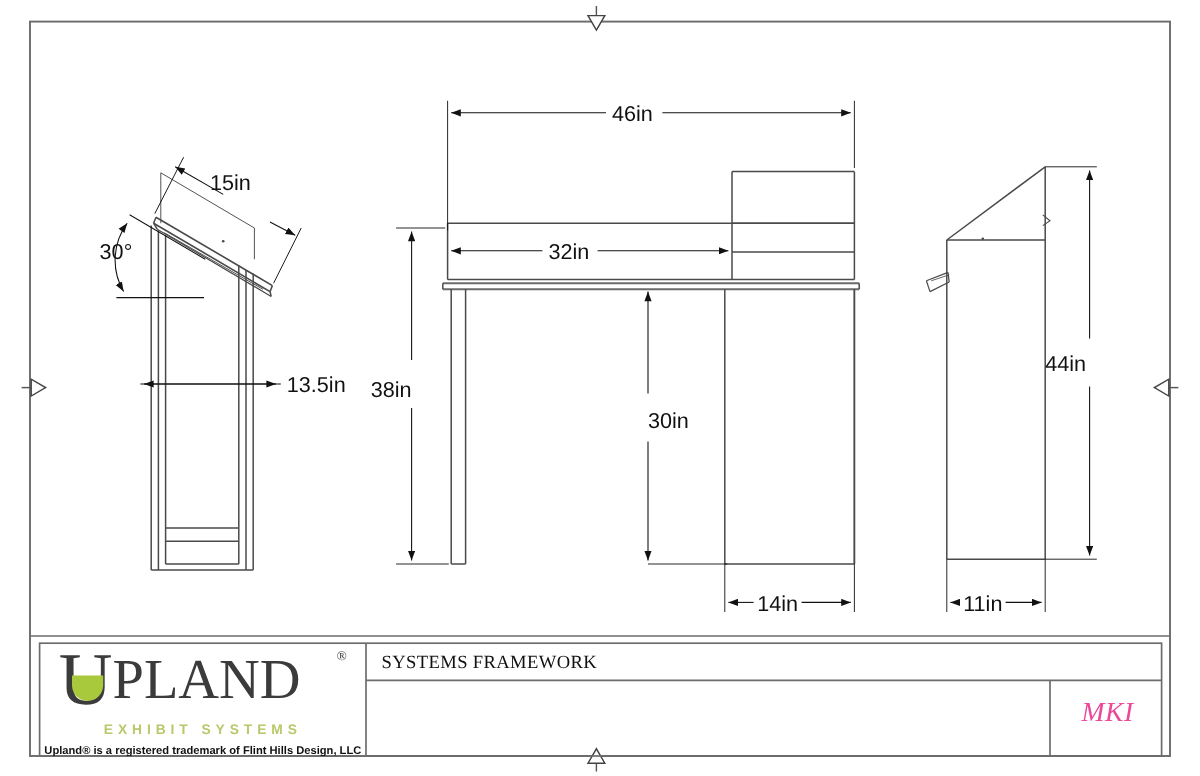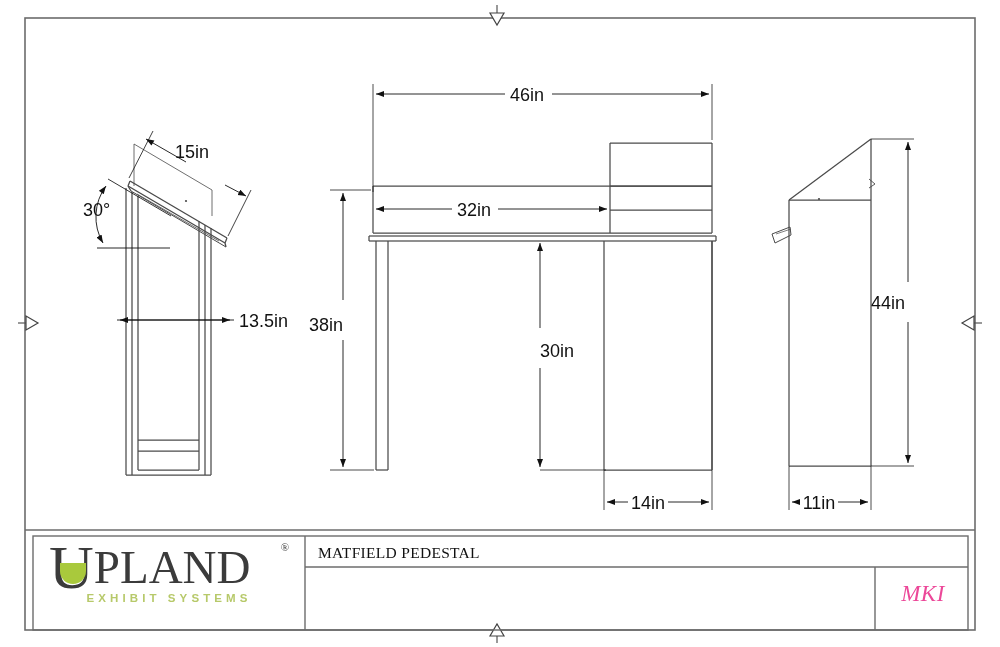--- a/index.html
+++ b/index.html
@@ -77,21 +77,21 @@
     width: 26px;
     height: 21px;
     background: #a9c93c;
     border-radius: 0 0 14px 14px;
   }
   .logo-tag {
     font-size: 11.5px;
     letter-spacing: 4.1px;
     color: #b7c96a;
     font-weight: 700;
-    margin-top: 1px;
+    margin-top: 14px;
     white-space: nowrap;
   }
   .logo-tm {
     font-size: 9.3px;
     color: #111;
     margin-top: 5px;
     white-space: nowrap;
     font-weight: 600;
   }
   .tb-subtitle {
@@ -316,18 +316,19 @@
     </g>
   </svg>
 
   <div class="tb-logo-wrap">
     <div class="logo-mark">
       <span class="logo-word"><span class="big-u">U</span><span>PLAND</span></span>
       <span class="logo-swoosh"></span>
       <span class="logo-reg">®</span>
     </div>
     <div class="logo-tag">EXHIBIT SYSTEMS</div>
+    <div class="logo-tm">Upland® is a registered trademark of Flint Hills Design, LLC</div>
   </div>
 
-  <div class="tb-subtitle">MATFIELD PEDESTAL</div>
+  <div class="tb-subtitle">SYSTEMS FRAMEWORK</div>
   <div class="tb-rev">MKI</div>
 
 </div>
 
 </body></html>

